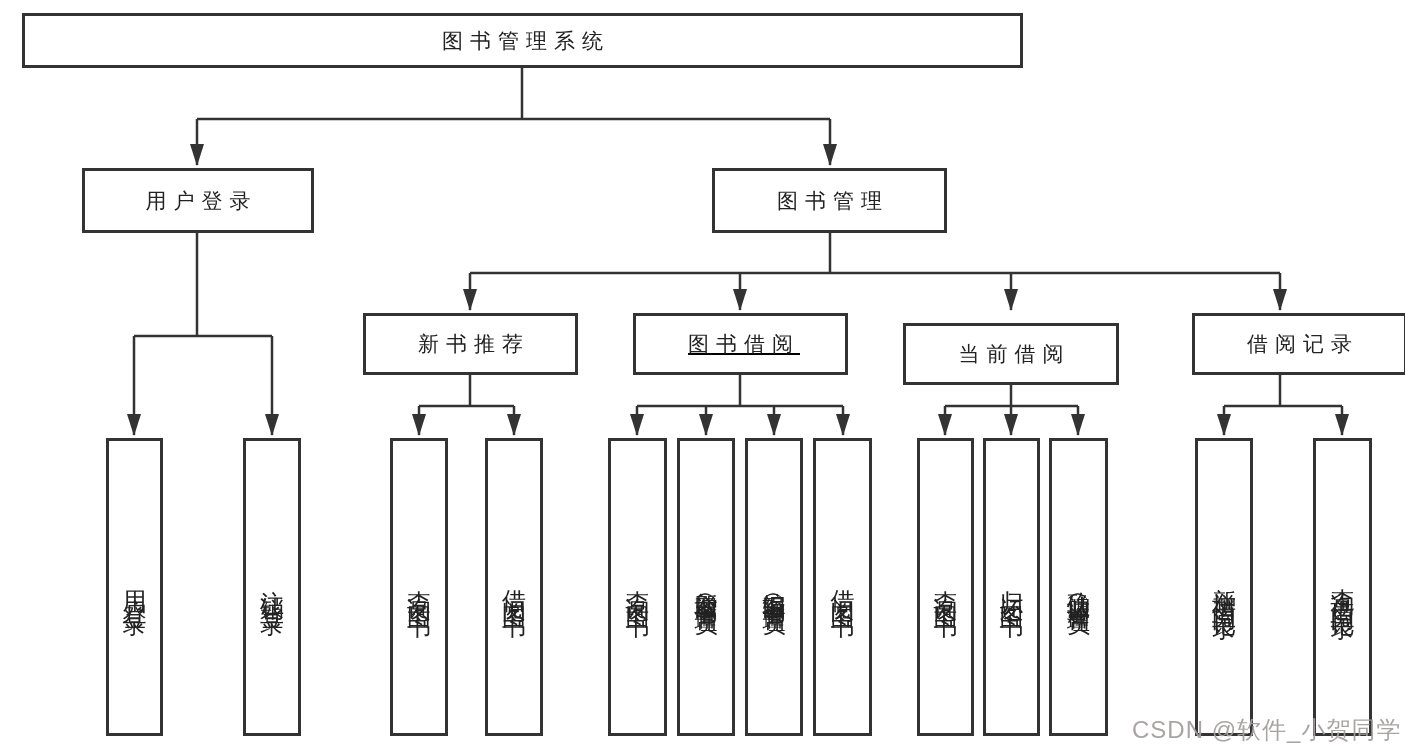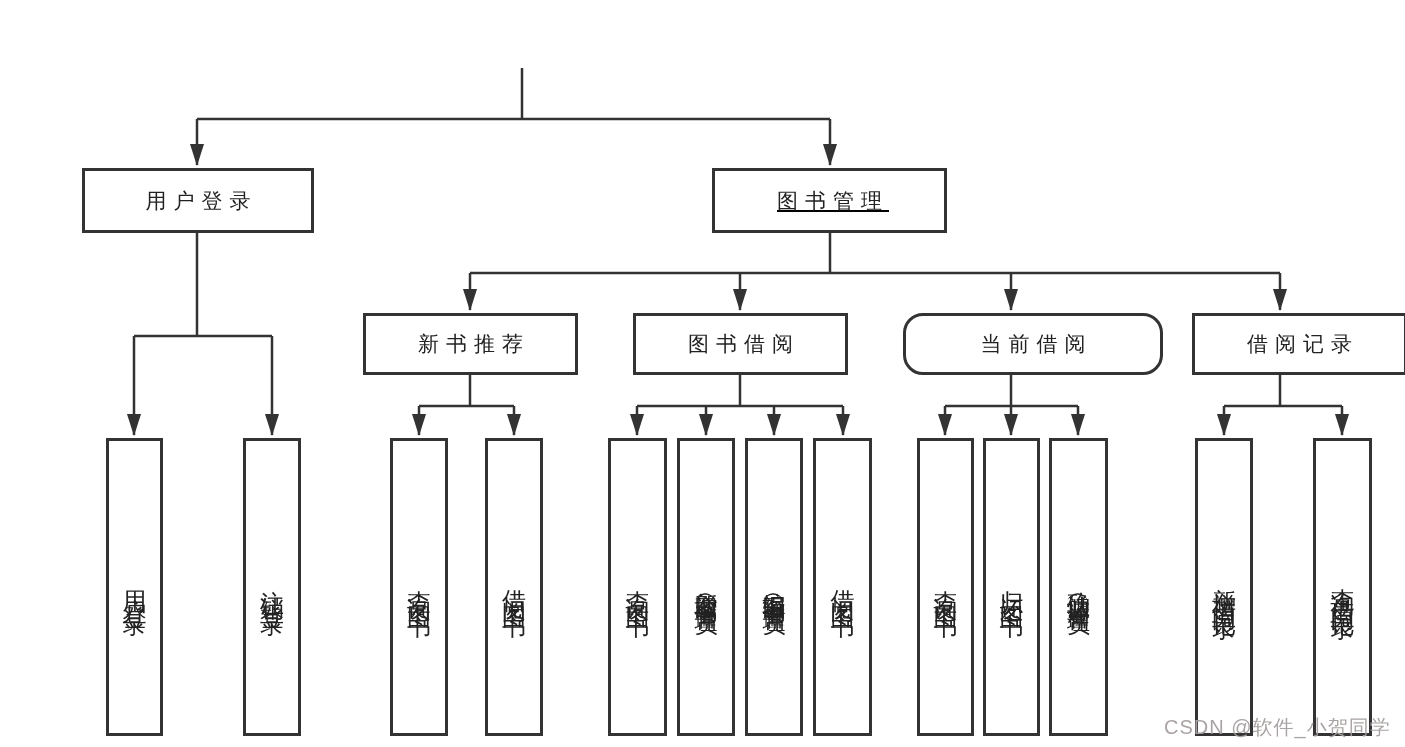--- a/index.html
+++ b/index.html
@@ -36,22 +36,22 @@
     writing-mode:vertical-rl;
     text-orientation:mixed;
     font-size:24px;letter-spacing:8px;
     color:#222222;white-space:nowrap;
     line-height:1;
   }
   .vbox span.tight{font-size:23px;letter-spacing:3px;}
   .vbox span.mid{letter-spacing:6px;}
   #watermark{
     position:absolute;
-    left:1164px;top:714px;
-    font-size:20px;
+    left:1132px;top:714px;
+    font-size:24px;
     color:rgba(165,158,158,0.95);
     letter-spacing:1px;
     white-space:nowrap;
     z-index:5;
   }
 </style>
 </head>
 <body>
 
 <div id="stage">
@@ -114,35 +114,38 @@
 
       <g>
         <path d="M1280,375 L1280,406"></path>
         <path d="M1224,406 L1342,406"></path>
         <line x1="1224" y1="406" x2="1224" y2="435" marker-end="url(#arrow)"></line>
         <line x1="1342" y1="406" x2="1342" y2="435" marker-end="url(#arrow)"></line>
       </g>
     </g>
   </svg>
 
+  <div class="hbox" style="left:22px;top:13px;width:1001px;height:55px;">
+    <span>图书管理系统</span>
+  </div>
 
   <div class="hbox" style="left:82px;top:168px;width:232px;height:65px;">
     <span>用户登录</span>
   </div>
-  <div class="hbox" style="left:712px;top:168px;width:235px;height:65px;text-decoration:underline;">
+  <div class="hbox" style="left:712px;top:168px;width:235px;height:65px;">
     <span>图书管理</span>
   </div>
 
   <div class="hbox" style="left:363px;top:313px;width:215px;height:62px;align-items:center;">
     <span>新书推荐</span>
   </div>
-  <div class="hbox" style="left:633px;top:313px;width:215px;height:62px;">
+  <div class="hbox" style="left:633px;top:313px;width:215px;height:62px;text-decoration:underline;">
     <span>图书借阅</span>
   </div>
-  <div class="hbox" style="left:903px;top:313px;width:260px;height:62px;border-radius:20px;">
+  <div class="hbox" style="left:903px;top:323px;width:216px;height:62px;">
     <span>当前借阅</span>
   </div>
   <div class="hbox" style="left:1173px;top:313px;width:215px;height:62px;margin-left:19px;">
     <span>借阅记录</span>
   </div>
 
   <div class="vbox" style="left:106px;width:57px;">
     <span>用户登录</span>
   </div>
   <div class="vbox" style="left:243px;width:58px;">

